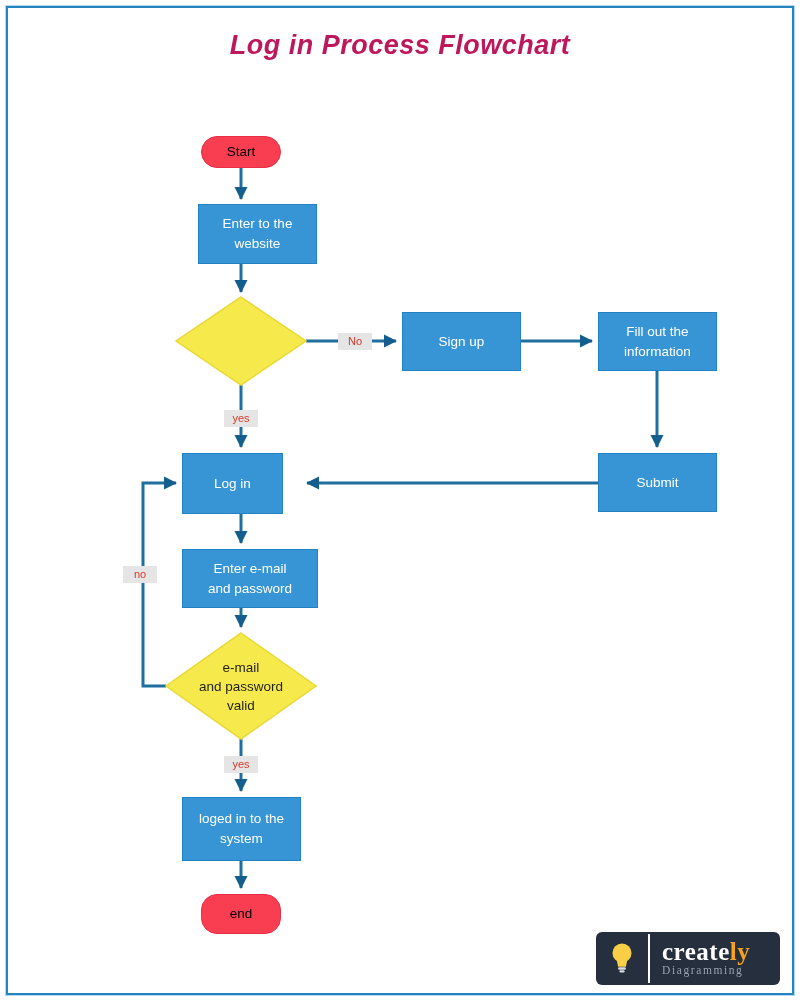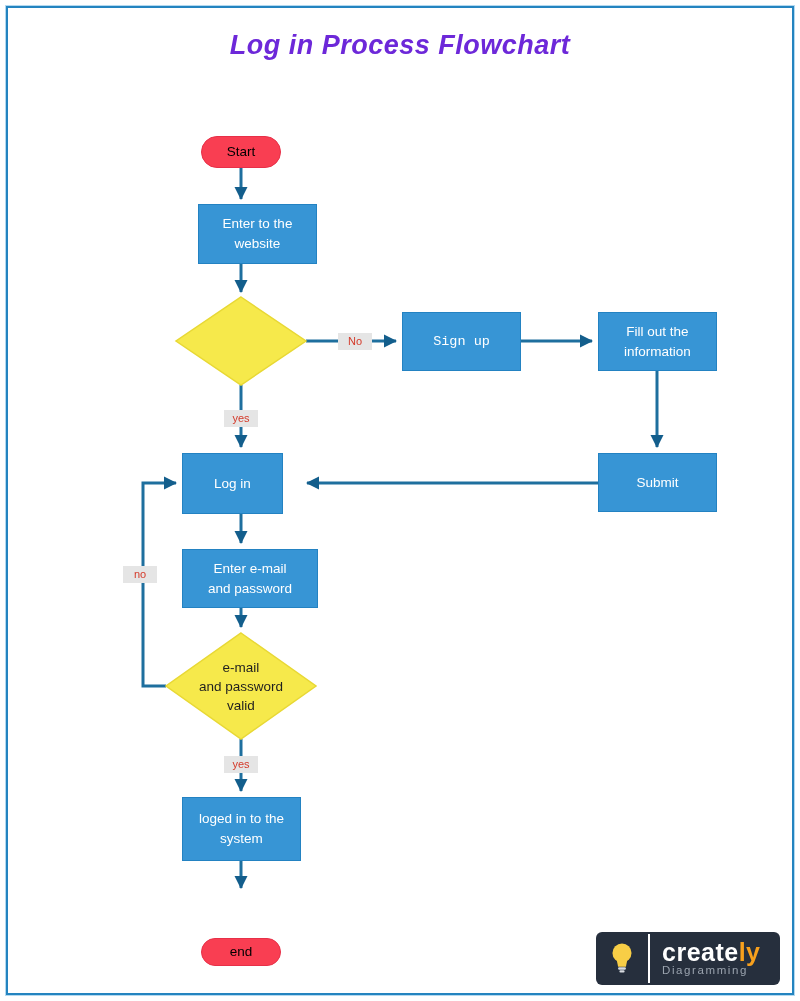--- a/index.html
+++ b/index.html
@@ -1,34 +1,34 @@
 <!DOCTYPE html>
 <html><head>
 <meta charset="utf-8">
 <style>
   html,body{margin:0;padding:0;background:#fff;}
   .page{position:relative;width:800px;height:1001px;background:#ffffff;overflow:hidden;
         font-family:"Liberation Sans", sans-serif;}
   .frame{position:absolute;left:6px;top:6px;right:6px;bottom:6px;
          border:2px solid #2484c0;outline:1px solid #b3d9f0;pointer-events:none;}
   .title{position:absolute;left:0;right:0;top:30px;margin:0;text-align:center;
-         font-size:27px;font-style:italic;font-weight:600;color:#6d28d9;letter-spacing:.5px;}
+         font-size:27px;font-style:italic;font-weight:600;color:#be185d;letter-spacing:.5px;}
   svg.connectors{position:absolute;left:0;top:0;}
   .node{position:absolute;box-sizing:border-box;display:flex;align-items:center;justify-content:center;
         text-align:center;white-space:pre-line;font-size:13.5px;line-height:20px;}
   .proc{background:#3795d5;border:1px solid #2382c2;color:#ffffff;}
   .term{background:#f93e52;border:1px solid #e73048;border-radius:16px;color:#000000;}
   .decision-text{color:#1f1f1f;font-size:13.5px;line-height:19px;background:transparent;}
   .edge-label{position:absolute;width:34px;text-align:center;background:#e5e5e5;
               color:#d43a2a;font-size:11px;line-height:17px;}
   .logo{position:absolute;left:596px;top:932px;width:184px;height:53px;background:#262f3d;
         border-radius:6px;display:flex;align-items:stretch;}
   .logo-bulb{width:52px;display:flex;align-items:center;justify-content:center;}
   .logo-divider{width:2px;background:#ffffff;margin:2px 0;}
-  .logo-text{flex:1;display:flex;flex-direction:column;justify-content:center;padding-left:12px;}
+  .logo-text{flex:1;display:flex;flex-direction:column;justify-content:center;padding-left:12px;font-family:Liberation Serif, serif;}
   .logo-brand{font-size:25px;font-weight:bold;line-height:24px;letter-spacing:.5px;color:#ffffff;}
   .logo-brand .accent{color:#f7a01d;}
   .logo-tag{font-size:11.5px;color:#9aa3ae;letter-spacing:1.6px;line-height:13px;}
 </style>
 </head>
 <body>
 
 <div class="page">
   <div class="frame"></div>
 
@@ -57,40 +57,40 @@
     <polygon points="241,297 306,341 241,385 176,341" fill="#f6e94b" stroke="#e8d834" stroke-width="1.5"></polygon>
     <polygon points="241,633 316,686 241,739 166,686" fill="#f6e94b" stroke="#e8d834" stroke-width="1.5"></polygon>
   </svg>
 
   <div class="node term" style="left:201px;top:136px;width:80px;height:32px;">Start</div>
 
   <div class="node proc" style="left:182px;top:204px;width:119px;height:60px;margin-left:16px;">Enter to the
 website</div>
 
 
-  <div class="node proc" style="left:402px;top:312px;width:119px;height:59px;font-family:Liberation Mono, monospace;">Sign up</div>
+  <div class="node proc" style="left:402px;top:312px;width:119px;height:59px;">Sign up</div>
 
   <div class="node proc" style="left:598px;top:312px;width:119px;height:59px;">Fill out the
 information</div>
 
   <div class="node proc" style="left:598px;top:453px;width:119px;height:59px;">Submit</div>
 
   <div class="node proc" style="left:182px;top:453px;width:101px;height:61px;">Log in</div>
 
   <div class="node proc" style="left:182px;top:549px;width:136px;height:59px;">Enter e-mail
 and password</div>
 
   <div class="node decision-text" style="left:166px;top:633px;width:150px;height:106px;">e-mail
 and password
 valid</div>
 
   <div class="node proc" style="left:182px;top:797px;width:119px;height:64px;">loged in to the
 system</div>
 
-  <div class="node term" style="left:201px;top:894px;width:80px;height:28px;margin-top:44px;">end</div>
+  <div class="node term" style="left:201px;top:894px;width:80px;height:40px;">end</div>
 
   <div class="edge-label" style="left:338px;top:333px;">No</div>
   <div class="edge-label" style="left:224px;top:410px;">yes</div>
   <div class="edge-label" style="left:123px;top:566px;">no</div>
   <div class="edge-label" style="left:224px;top:756px;">yes</div>
 
   <div class="logo">
     <div class="logo-bulb">
       <svg viewBox="0 0 30 40" width="26" height="36">
         <circle cx="15" cy="13" r="11" fill="#f8ce46"></circle>

